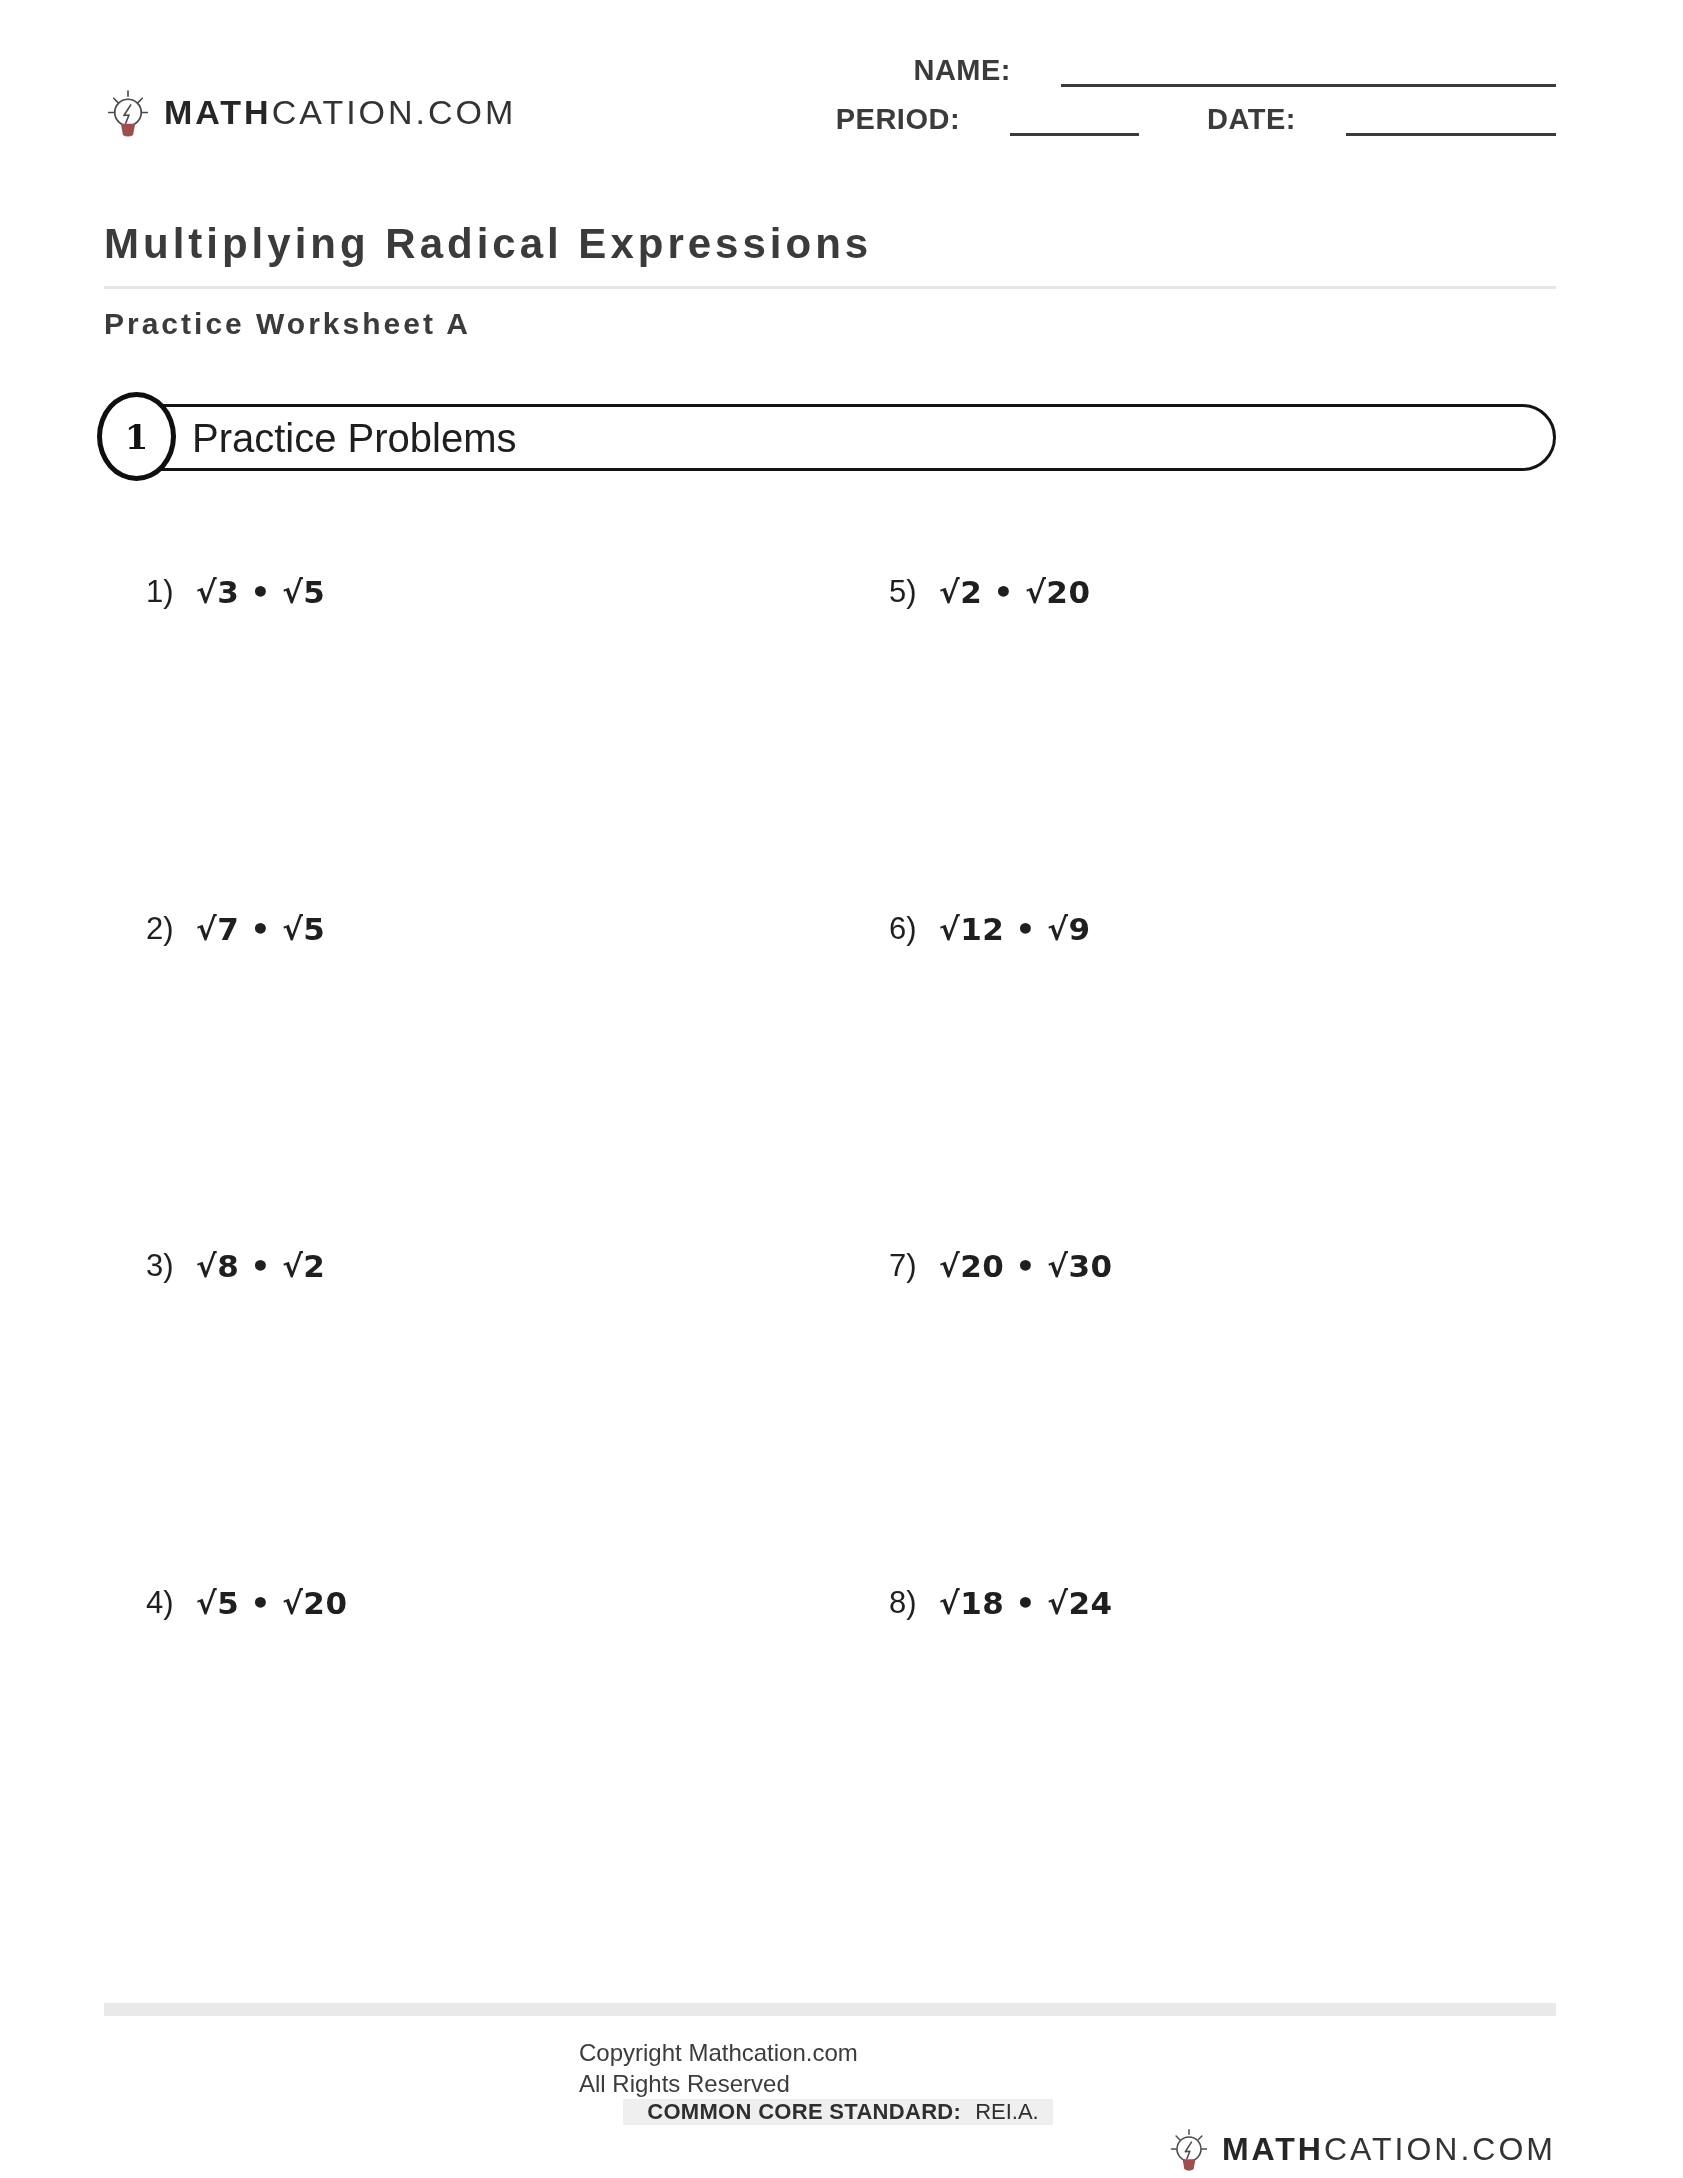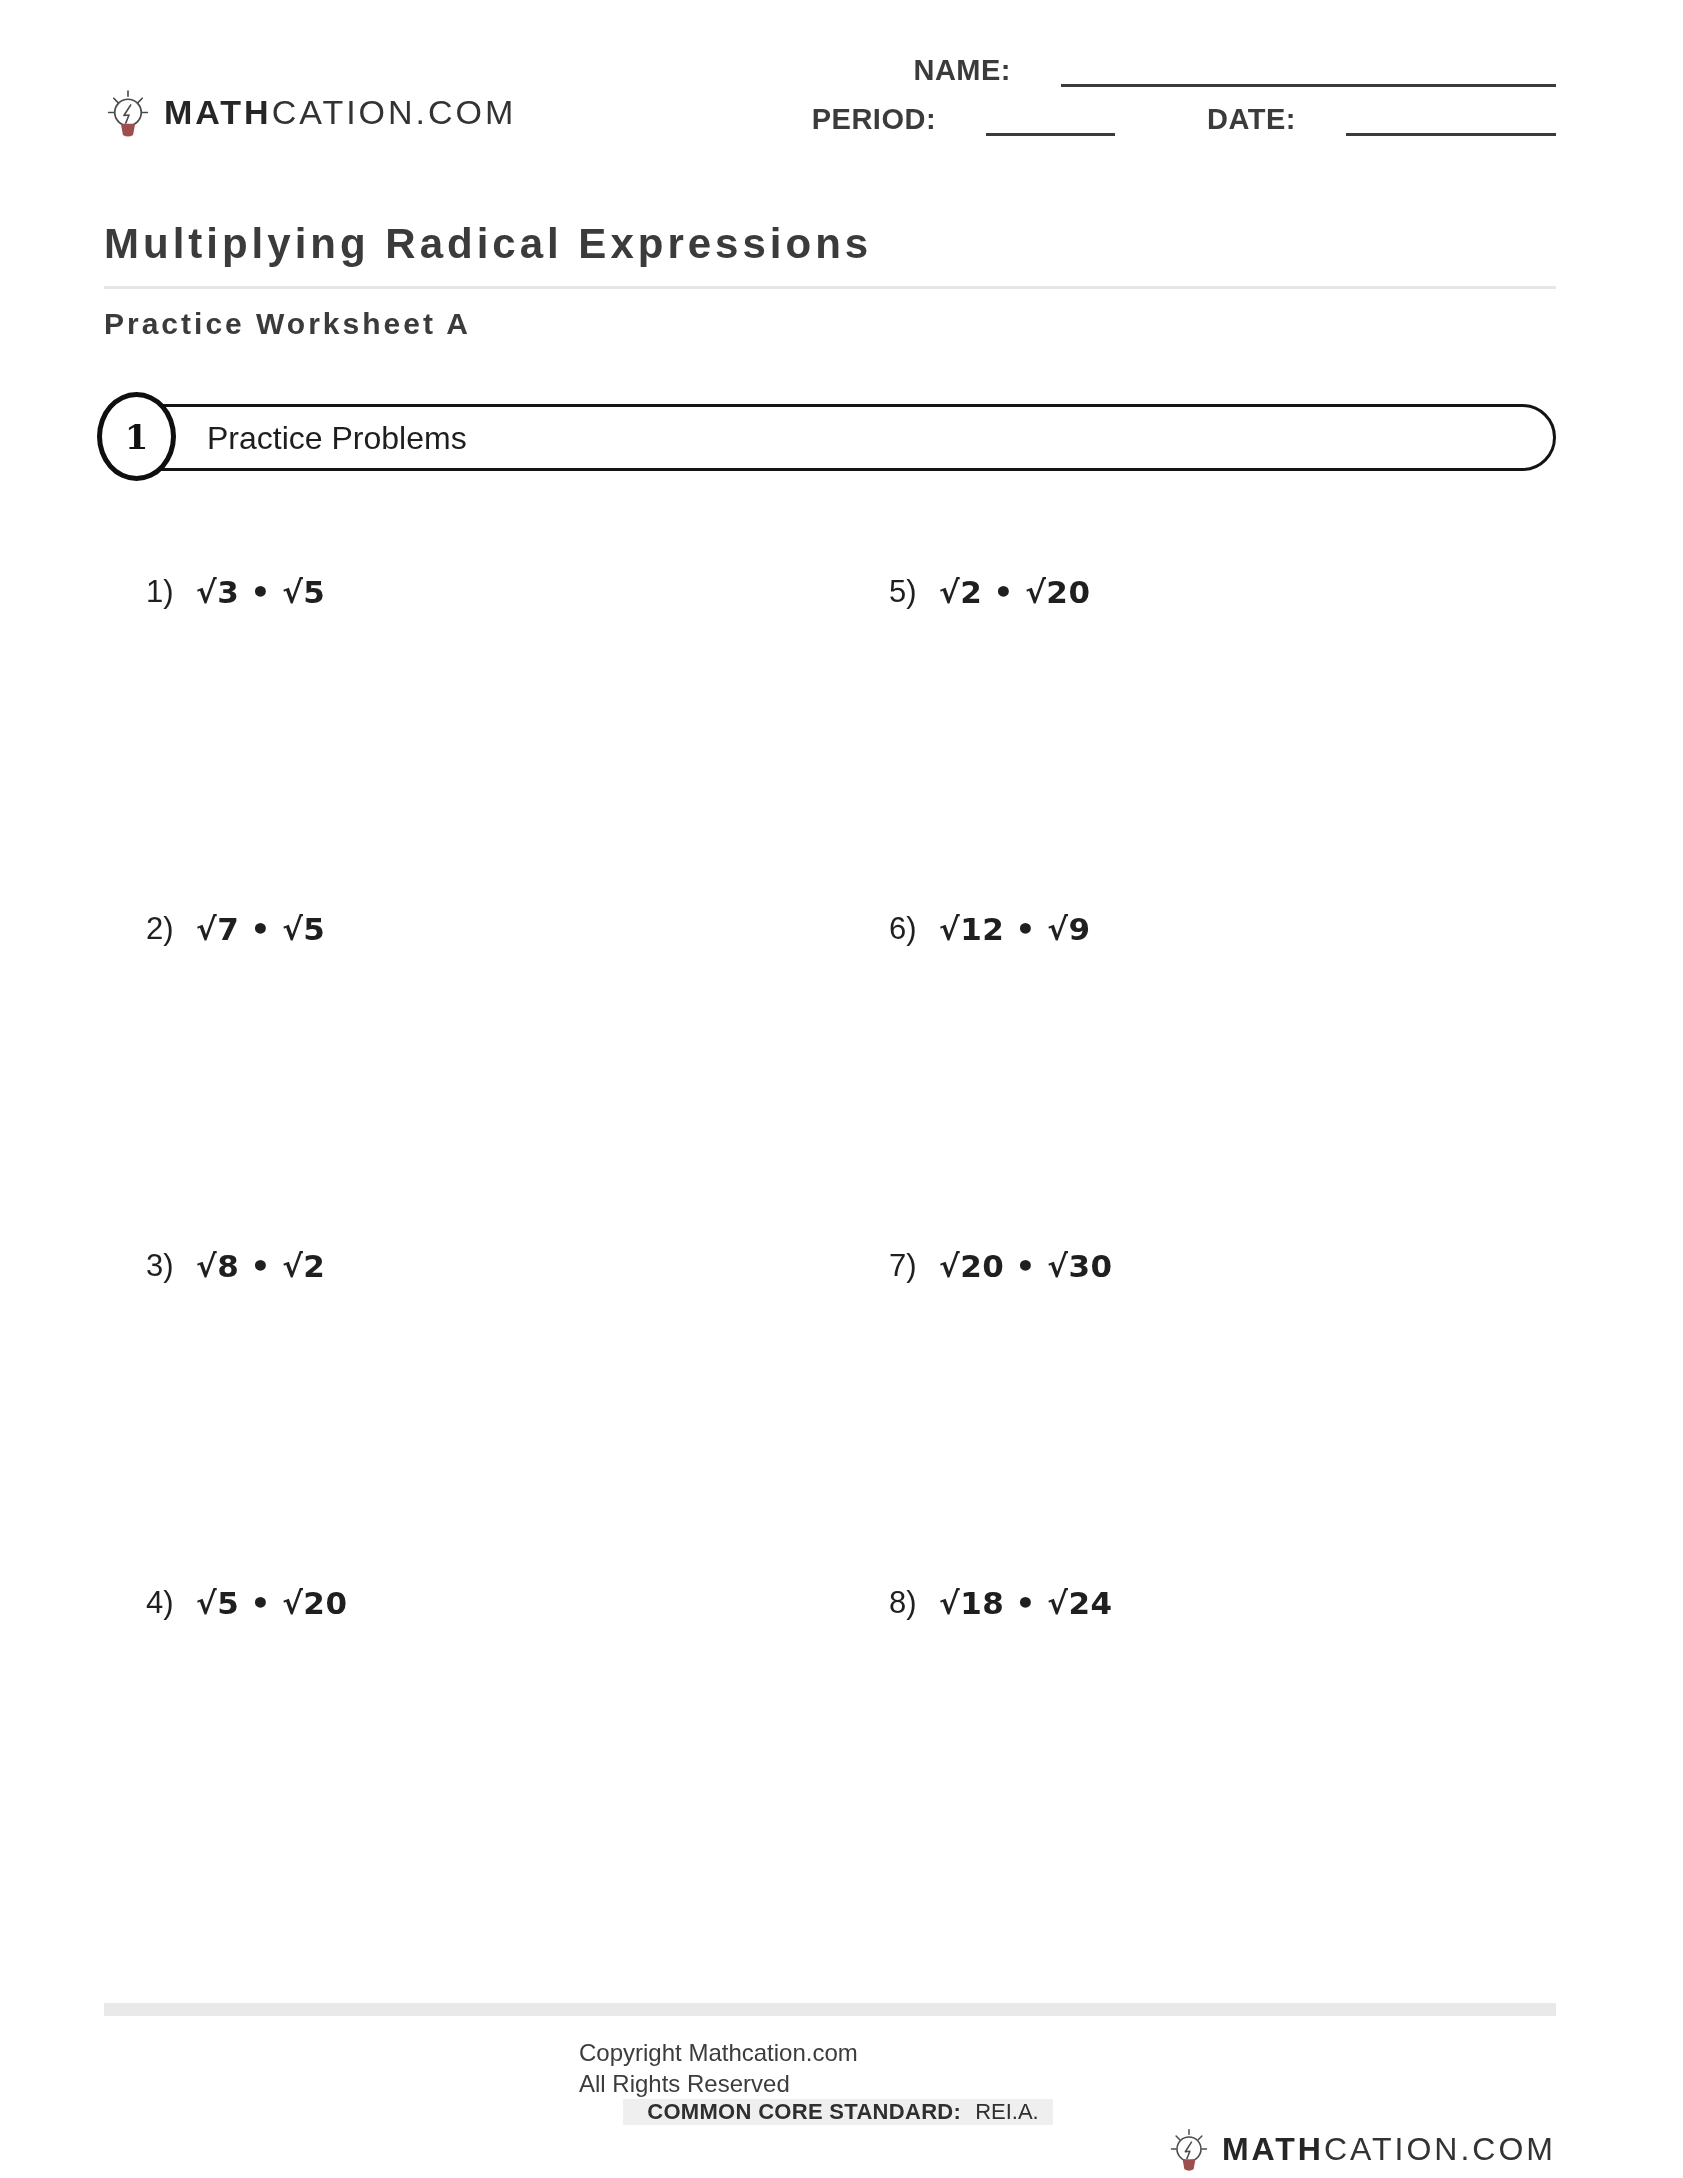--- a/index.html
+++ b/index.html
@@ -12,32 +12,32 @@
   .logo-header { margin-top:32px; }
   .brand { font-size:34px; letter-spacing:3px; color:#262626; white-space:nowrap; }
   .brand b { font-weight:800; }
   .brand span { font-weight:300; color:#333333; }
   .fields { display:flex; flex-direction:column; align-items:flex-end; gap:16px; }
   .field-row { display:flex; align-items:flex-end;gap:40px; }
   .flabel { font-weight:700; font-size:29px; color:#3b3b3b; letter-spacing:0.5px; }
   .fline { display:inline-block; border-bottom:3px solid #3b3b3b; height:32px; margin-left:10px; }
   .name-line { width:495px; }
   .period-line { width:129px; }
-  .date-label { margin-left:52px; }
+  .date-label { margin-left:28px; }
   .date-line { width:210px; }
 
   
   .title { position:absolute; left:104px; top:220px; font-size:42px; font-weight:700; letter-spacing:4px; color:#3b3b3b; }
   .title-rule { position:absolute; left:104px; right:127px; top:286px; height:3px; background:#e6e6e6; }
   .subtitle { position:absolute; left:104px; top:307px; font-size:30px; font-weight:800; letter-spacing:3px; color:#3b3b3b; }
 
   
   .section-header { position:absolute; left:104px; right:127px; top:404px; height:67px; }
   .pill { position:absolute; left:0; right:0; top:0; bottom:0; border:3px solid #141414; border-radius:36px; background:#ffffff; }
-  .pill-label { position:absolute; left:103px; top:50%; transform:translateY(-50%); font-size:32px; color:#1e1e1e; }
+  .pill-label { position:absolute; left:88px; top:50%; transform:translateY(-50%); font-size:40px; color:#1e1e1e; }
   .circle-num { position:absolute; left:-7px; top:-12px; width:79px; height:89px; border:5px solid #0f0f0f; border-radius:50%; background:#ffffff; display:flex; align-items:center; justify-content:center; font-family:"DejaVu Serif", serif; font-weight:700; font-size:34px; color:#111111; z-index:2; }
 
   .instruction { position:absolute; left:186px; top:485px; font-size:30px; font-weight:700; color:#414141; letter-spacing:0.3px; }
 
   
   .problems { position:absolute; left:104px; right:127px; top:554px; display:grid; grid-template-columns:743px auto; grid-template-rows:repeat(4, 337px); grid-auto-flow:column; }
   .problem { padding:20px 0 0 42px; display:flex; align-items:flex-start; }
   .pnum { font-size:31px; color:#1f1f1f; min-width:50px; }
   .pexpr { font-family:"DejaVu Sans", sans-serif; font-size:31px; color:#1f1f1f; letter-spacing:0.5px;font-weight:bold; }
 

